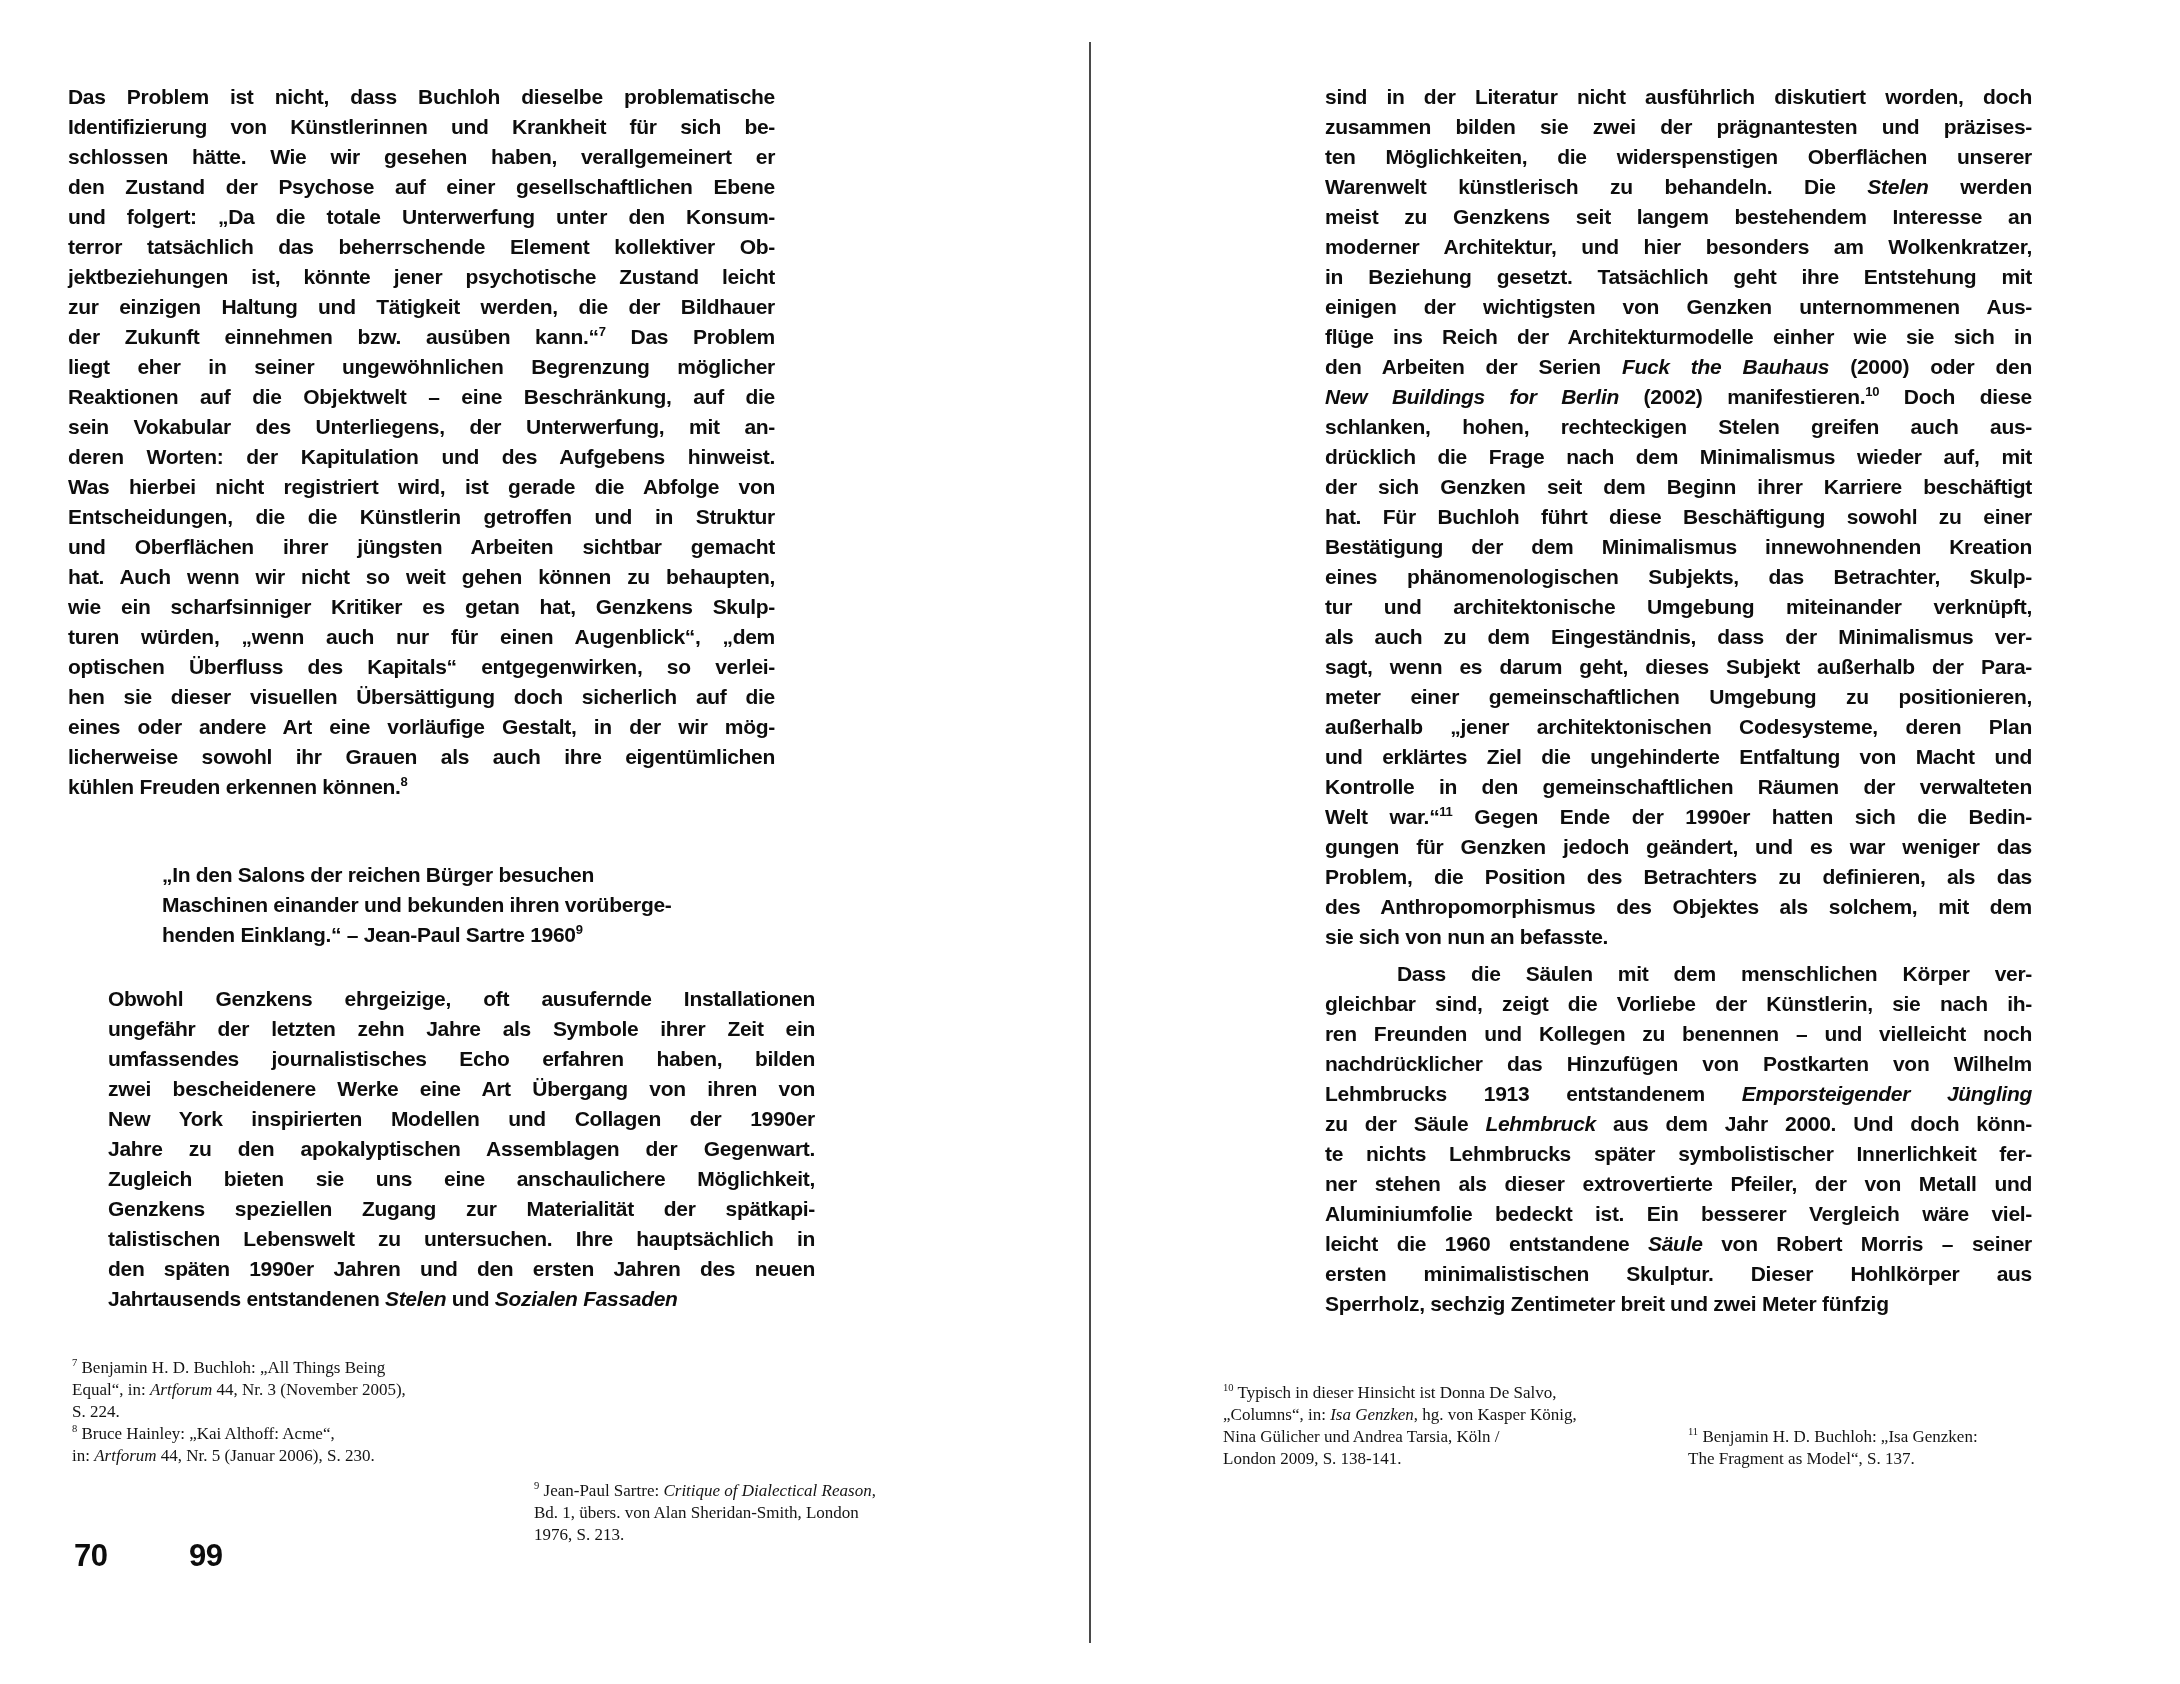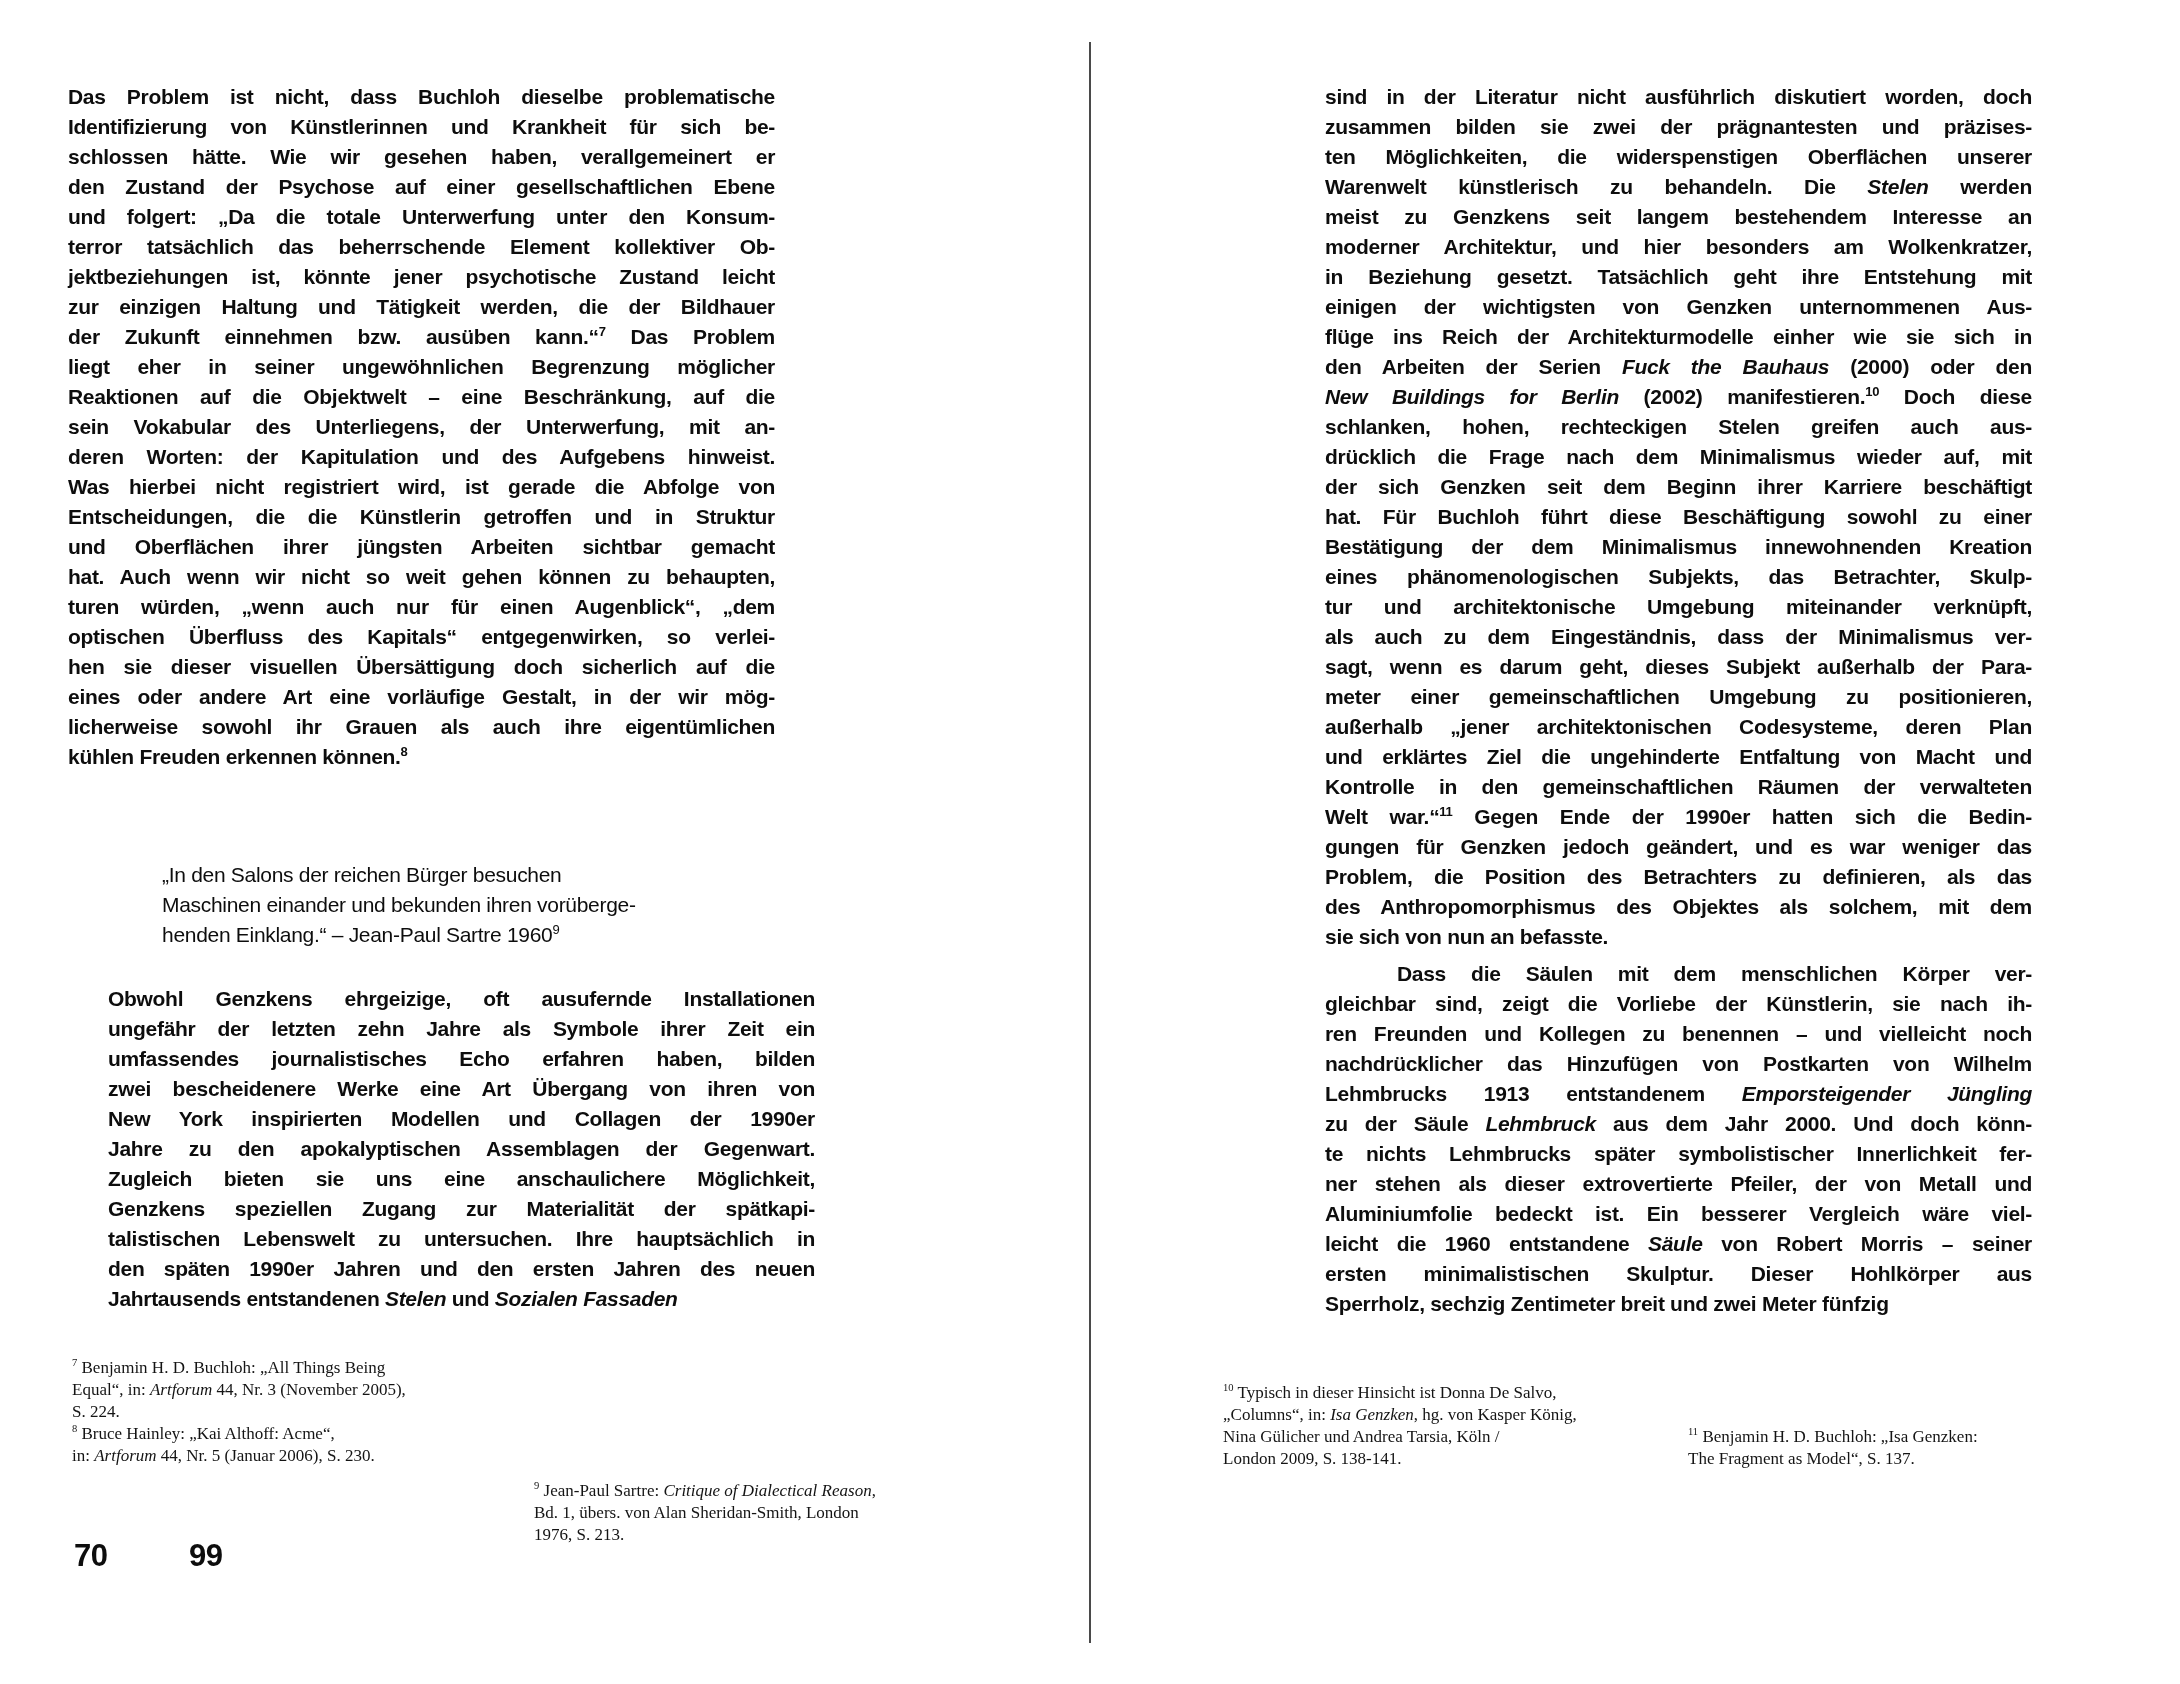--- a/index.html
+++ b/index.html
@@ -52,21 +52,21 @@
     text-align: justify;
     text-align-last: justify;
   }
   .justified .line:last-child { text-align-last: left; }
   .indent-first .line:first-child { padding-left: 72px; }
   .quote-block {
     position: absolute;
     width: 545px;
     font-size: 21px;
     line-height: 30px;
-    font-weight: normal;
+    font-weight: bold;
     letter-spacing: -0.3px;
   }
   .quote-block .line { text-align: left; }
   sup {
     font-size: 0.62em;
     line-height: 0;
     vertical-align: super;
   }
   
   .footnote-col {
@@ -110,20 +110,21 @@
         <div class="line">zur einzigen Haltung und Tätigkeit werden, die der Bildhauer</div>
         <div class="line">der Zukunft einnehmen bzw. ausüben kann.“<sup>7</sup> Das Problem</div>
         <div class="line">liegt eher in seiner ungewöhnlichen Begrenzung möglicher</div>
         <div class="line">Reaktionen auf die Objektwelt – eine Beschränkung, auf die</div>
         <div class="line">sein Vokabular des Unterliegens, der Unterwerfung, mit an-</div>
         <div class="line">deren Worten: der Kapitulation und des Aufgebens hinweist.</div>
         <div class="line">Was hierbei nicht registriert wird, ist gerade die Abfolge von</div>
         <div class="line">Entscheidungen, die die Künstlerin getroffen und in Struktur</div>
         <div class="line">und Oberflächen ihrer jüngsten Arbeiten sichtbar gemacht</div>
         <div class="line">hat. Auch wenn wir nicht so weit gehen können zu behaupten,</div>
+        <div class="line">wie ein scharfsinniger Kritiker es getan hat, Genzkens Skulp-</div>
         <div class="line">turen würden, „wenn auch nur für einen Augenblick“, „dem</div>
         <div class="line">optischen Überfluss des Kapitals“ entgegenwirken, so verlei-</div>
         <div class="line">hen sie dieser visuellen Übersättigung doch sicherlich auf die</div>
         <div class="line">eines oder andere Art eine vorläufige Gestalt, in der wir mög-</div>
         <div class="line">licherweise sowohl ihr Grauen als auch ihre eigentümlichen</div>
         <div class="line">kühlen Freuden erkennen können.<sup>8</sup></div>
       </div>
 
     <div class="quote-block" style="left:162px; top:860px;">
         <div class="line">„In den Salons der reichen Bürger besuchen</div>

